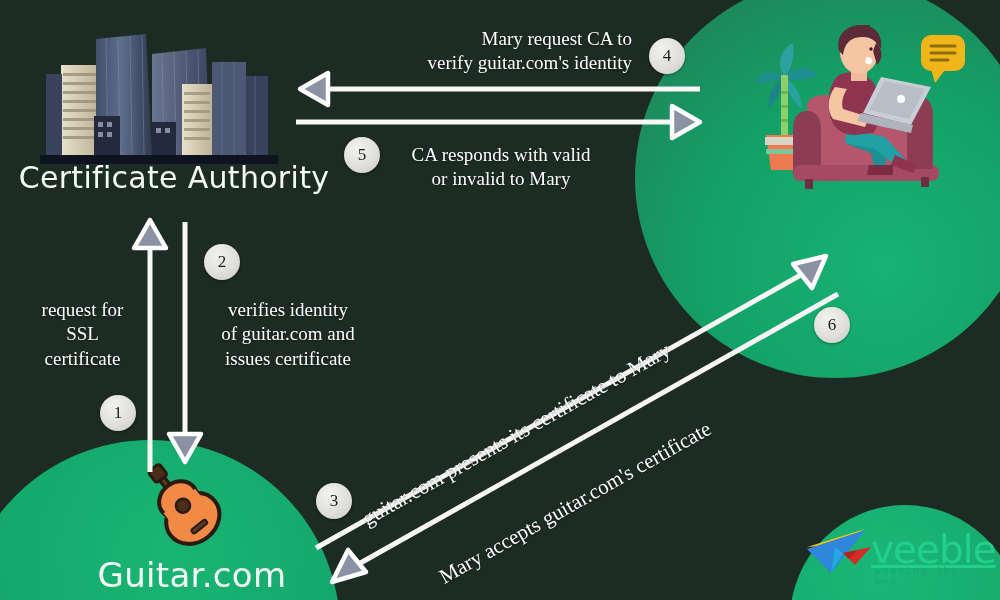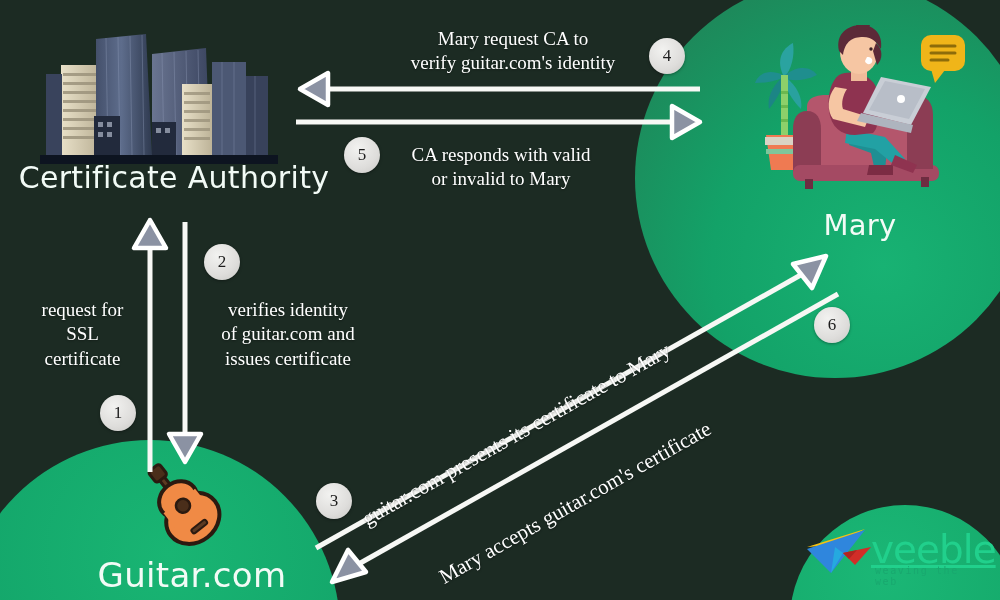--- a/index.html
+++ b/index.html
@@ -267,21 +267,20 @@
         <rect x="186" y="10" width="44" height="36" rx="10" fill="#f0b519"></rect>
         <path d="M196 44 L200 58 L210 45 Z" fill="#f0b519"></path>
         <g stroke="#8d6c0a" stroke-width="3" stroke-linecap="round">
           <line x1="196" y1="21" x2="220" y2="21"></line>
           <line x1="196" y1="28" x2="220" y2="28"></line>
           <line x1="196" y1="35" x2="213" y2="35"></line>
         </g>
       </g>
     </svg>
   </div>
-  <div class="label-node" style="left:760px; top:208px; width:200px; font-size:29px;">Mary</div>
 
   <div class="guitar-wrap">
     <svg width="120" height="110" viewBox="0 0 120 110" aria-hidden="true">
       <g transform="rotate(-38 58 62)">
         <path d="M58 12 L64 12 L64 52 L58 52 Z" fill="#5c3a22" stroke="#2b1a10" stroke-width="3"></path>
         <rect x="54" y="2" width="14" height="14" rx="3" fill="#4a2e1a" stroke="#2b1a10" stroke-width="3"></rect>
         <ellipse cx="61" cy="66" rx="28" ry="24" fill="#f08a45" stroke="#2b1a10" stroke-width="4"></ellipse>
         <ellipse cx="61" cy="42" rx="20" ry="17" fill="#f08a45" stroke="#2b1a10" stroke-width="4"></ellipse>
         <path d="M41 44 L81 44 L81 62 L41 62 Z" fill="#f08a45"></path>
         <circle cx="61" cy="50" r="7" fill="#4a2e1a" stroke="#2b1a10" stroke-width="2.5"></circle>
@@ -315,21 +314,21 @@
       <path d="M150 220 L134 248 L166 248 Z"></path>
 
       <path d="M185 462 L169 434 L201 434 Z"></path>
 
       <path d="M826 256 L793 264 L812 288 Z"></path>
 
       <path d="M332 582 L366 572 L348 550 Z"></path>
     </g>
   </svg>
 
-  <div class="txt txt-serif" style="left:382px; top:27px; width:262px;">Mary request CA to
+  <div class="txt txt-serif" style="left:370px; top:27px; width:262px;text-align:right;">Mary request CA to
 verify guitar.com's identity</div>
 
   <div class="txt txt-serif" style="left:376px; top:143px; width:250px;">CA responds with valid
 or invalid to Mary</div>
 
   <div class="txt txt-serif" style="left:10px; top:298px; width:145px;">request for
 SSL
 certificate</div>
 
   <div class="txt txt-serif" style="left:192px; top:298px; width:192px;">verifies identity

